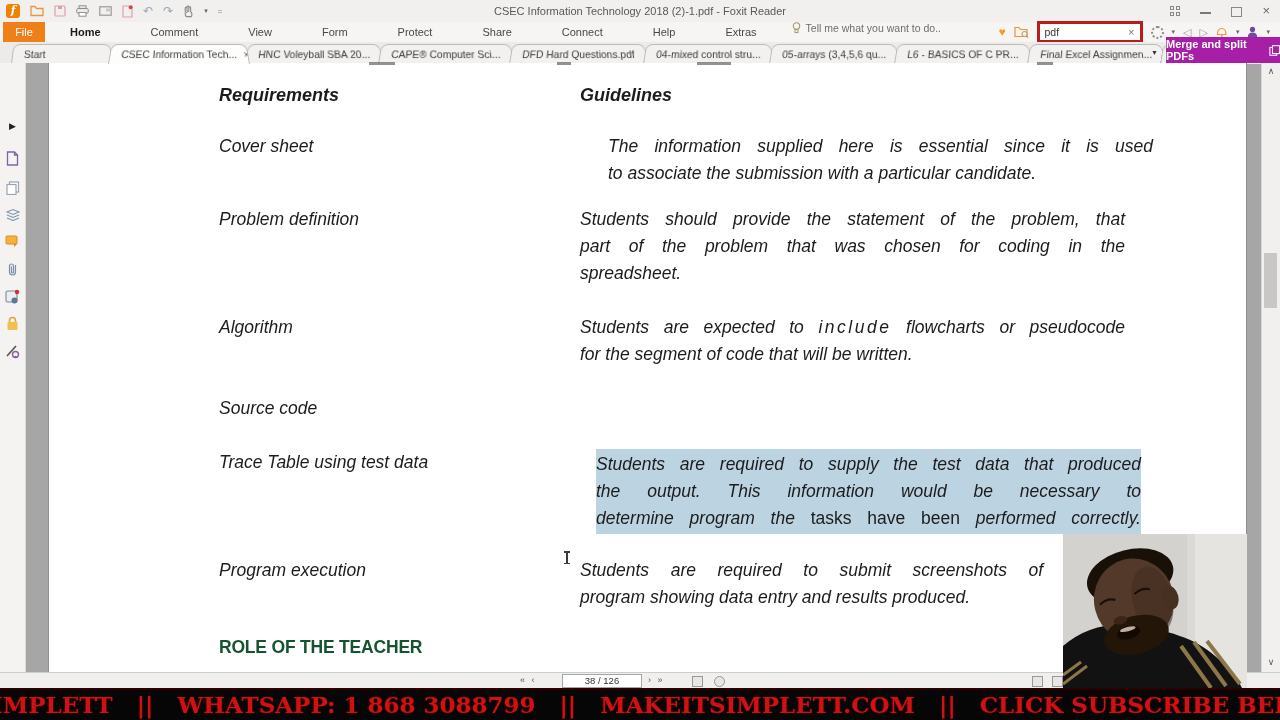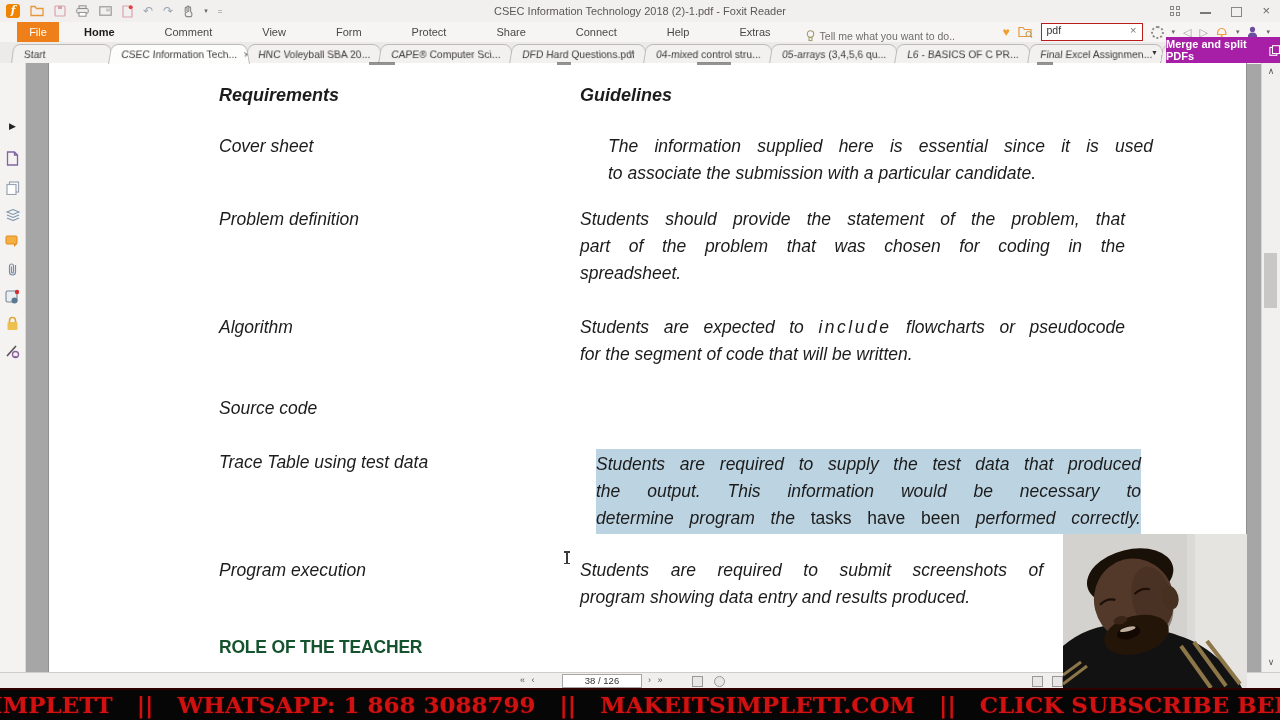--- a/index.html
+++ b/index.html
@@ -18,28 +18,28 @@
   .winctl{position:absolute;right:10px;top:0;height:22px;display:flex;align-items:center;gap:20px;}
   .win-grid{display:grid;grid-template-columns:4px 4px;grid-template-rows:4px 4px;gap:2px;}
   .win-grid span{border:1px solid #8a8886;}
   .win-min{width:11px;height:2px;background:#7a7876;margin-top:4px;}
   .win-restore{position:relative;width:9px;height:8px;border:1px solid #8a8886;background:#f2f0ef;margin-top:2px;}
   .win-restore::before{content:"";position:absolute;left:2px;top:-4px;width:8px;height:7px;border:1px solid #8a8886;z-index:-1;}
   .win-close{font-size:13px;color:#6a6866;line-height:22px;}
 
   
   .menurow{position:absolute;left:0;top:22px;width:1280px;height:20px;background:#f7f5f3;}
-  .menus{position:absolute;left:17px;top:0;height:20px;display:flex;align-items:flex-end;}
+  .menus{position:absolute;left:3px;top:0;height:20px;display:flex;align-items:flex-start;}
   .menu-file{width:42px;height:20px;background:#ef8019;color:#fff;text-align:center;font-size:11px;line-height:20px;}
   .menu-item{padding:0 25px;font-size:11px;color:#4a4846;line-height:20px;}
   .menu-item.active{color:#1d1b19;font-weight:bold;}
   .tellme{display:flex;align-items:center;gap:5px;padding-left:10px;font-size:10.5px;color:#6f6d6b;}
   .ribbon-right{position:absolute;right:10px;top:0;height:20px;display:flex;align-items:center;gap:8px;}
   .heart{color:#f09c30;font-size:12px;}
-  .searchbox{display:flex;align-items:flex-start;width:100px;height:16px;background:#fff;border:1px solid #b91c1c;}
+  .searchbox{display:flex;align-items:center;width:100px;height:16px;background:#fff;border:3px solid #b91c1c;}
   .searchbox .val{flex:1;padding-left:5px;font-size:10.5px;color:#333;}
   .searchbox .clr{padding-right:5px;font-size:11px;color:#777;}
   .gear{width:9px;height:9px;border:2px dotted #8a8886;border-radius:50%;}
   .navarrow{font-size:11px;color:#9a9896;}
   .caret{font-size:7px;color:#666;}
 
   
   .tabrow{position:absolute;left:0;top:42px;width:1280px;height:21px;background:#edebe9;border-bottom:1px solid #b9b6b3;}
   .tabs{position:absolute;left:16px;top:1px;height:20px;display:flex;}
   .tab{display:flex;align-items:center;justify-content:flex-start;height:20px;padding:0 11px;margin-left:-5px;

